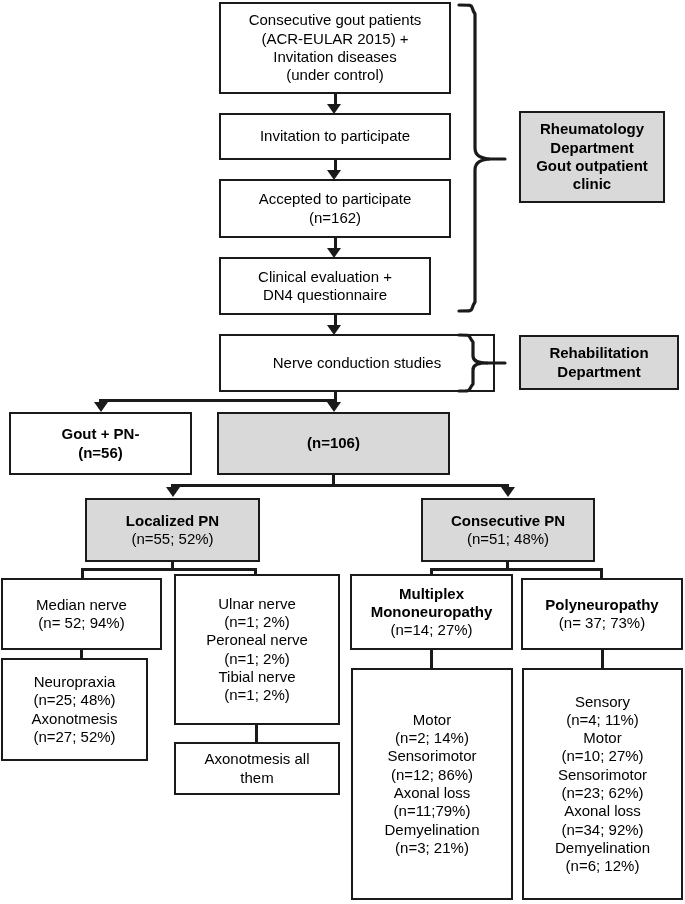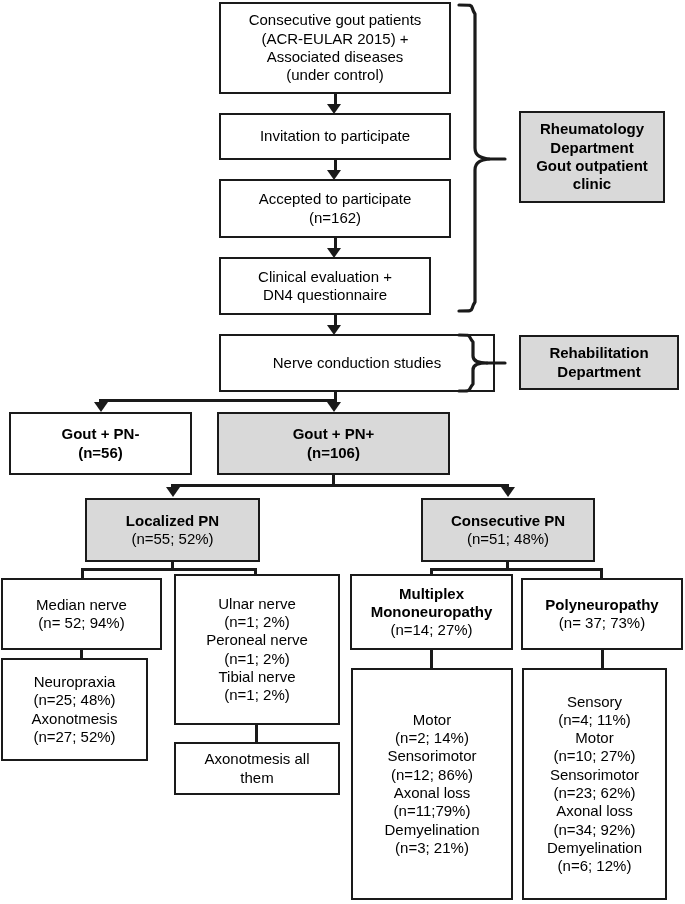--- a/index.html
+++ b/index.html
@@ -60,21 +60,21 @@
   .brace svg { display: block; }
 </style>
 </head>
 <body>
 
 <div id="flow">
 
   <div class="box bold-none" style="left:219px; top:2px; width:232px; height:92px;">
     <span class="ln">Consecutive gout patients</span>
     <span class="ln">(ACR-EULAR 2015) +</span>
-    <span class="ln">Associated diseases</span>
+    <span class="ln">Invitation diseases</span>
     <span class="ln">(under control)</span>
   </div>
 
   <div class="vline" style="left:333.5px; top:94px; height:13px;"></div>
   <div class="arrow" style="left:327px; top:104px;"></div>
 
   <div class="box" style="left:219px; top:113px; width:232px; height:47px;align-items:flex-end;">
     <span class="ln">Invitation to participate</span>
   </div>
 
@@ -133,21 +133,20 @@
   <div class="arrow" style="left:94px; top:402px;"></div>
   <div class="vline" style="left:333.5px; top:399px; height:7px;"></div>
   <div class="arrow" style="left:327px; top:402px;"></div>
 
   <div class="box bold" style="left:9px; top:412px; width:183px; height:63px;">
     <span class="ln">Gout + PN-</span>
     <span class="ln">(n=56)</span>
   </div>
 
   <div class="box shaded bold" style="left:217px; top:412px; width:233px; height:63px;">
-    <span class="ln">Gout + PN+</span>
     <span class="ln">(n=106)</span>
   </div>
 
   <div class="vline" style="left:332px; top:475px; height:10px;"></div>
   <div class="hline" style="left:171px; top:484px; width:338px;"></div>
   <div class="vline" style="left:171px; top:484px; height:7px;"></div>
   <div class="arrow" style="left:165.5px; top:487px;"></div>
   <div class="vline" style="left:506px; top:484px; height:7px;"></div>
   <div class="arrow" style="left:500.5px; top:487px;"></div>
 
@@ -219,21 +218,21 @@
     <span class="ln">Motor</span>
     <span class="ln">(n=2; 14%)</span>
     <span class="ln">Sensorimotor</span>
     <span class="ln">(n=12; 86%)</span>
     <span class="ln">Axonal loss</span>
     <span class="ln">(n=11;79%)</span>
     <span class="ln">Demyelination</span>
     <span class="ln">(n=3; 21%)</span>
   </div>
 
-  <div class="box" style="left:522px; top:668px; width:145px; height:232px;">
+  <div class="box" style="left:522px; top:668px; width:161px; height:232px;">
     <span class="ln">Sensory</span>
     <span class="ln">(n=4; 11%)</span>
     <span class="ln">Motor</span>
     <span class="ln">(n=10; 27%)</span>
     <span class="ln">Sensorimotor</span>
     <span class="ln">(n=23; 62%)</span>
     <span class="ln">Axonal loss</span>
     <span class="ln">(n=34; 92%)</span>
     <span class="ln">Demyelination</span>
     <span class="ln">(n=6; 12%)</span>

